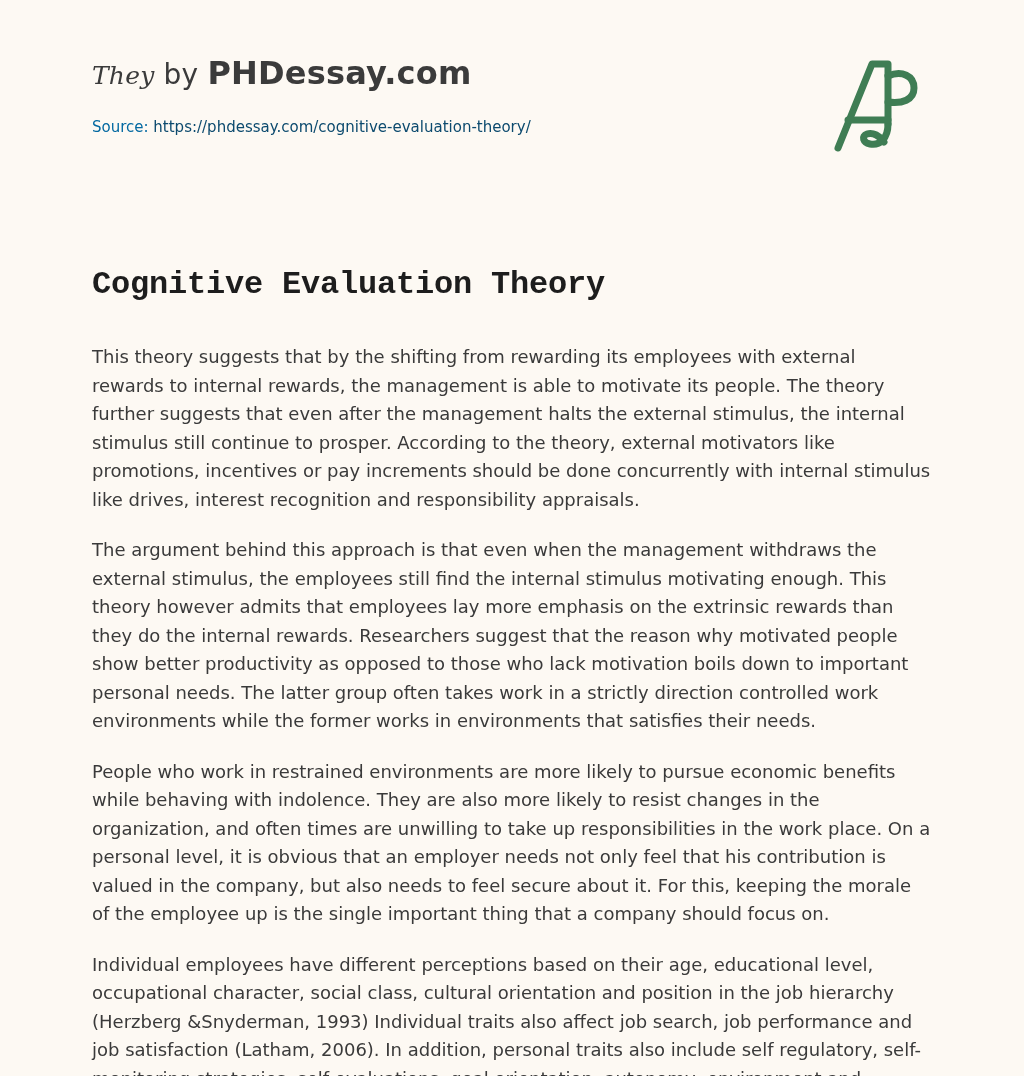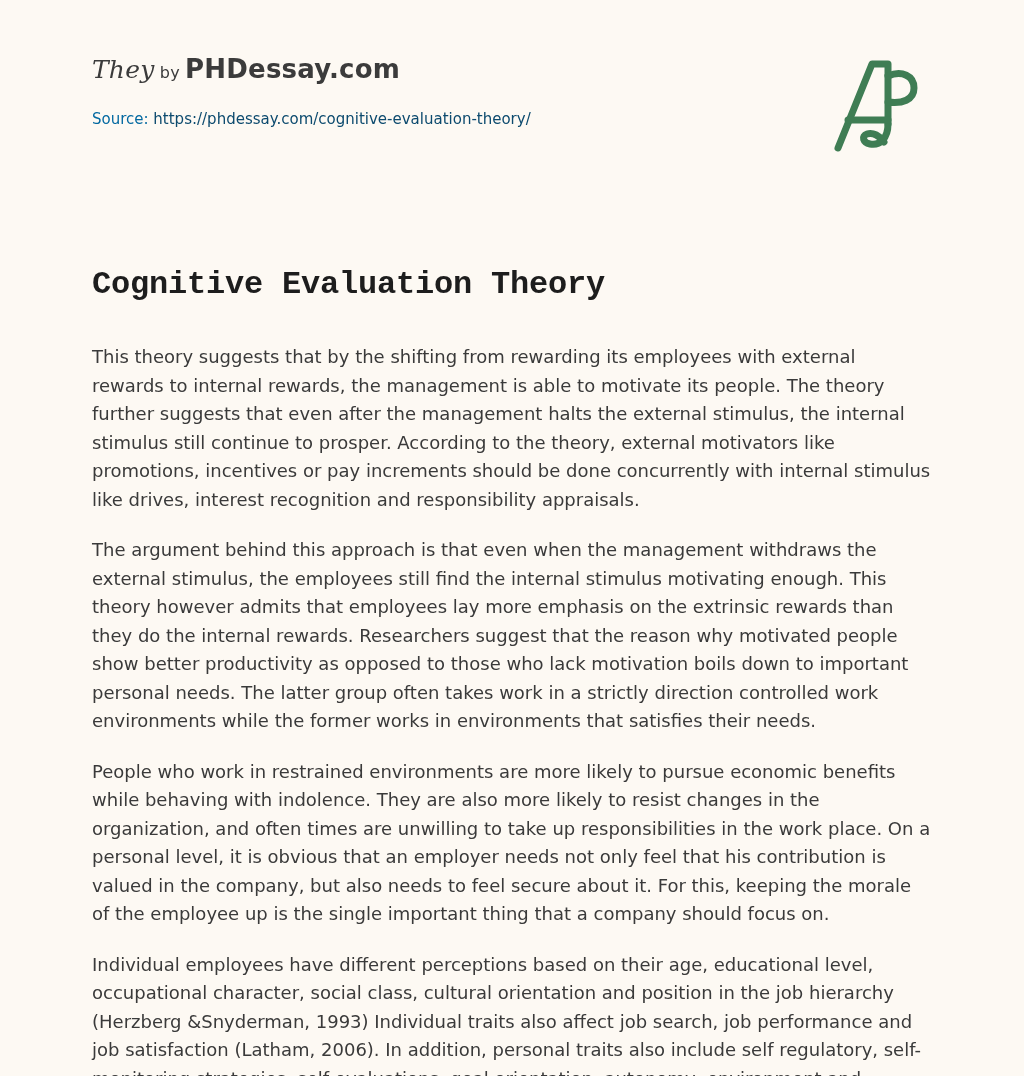--- a/index.html
+++ b/index.html
@@ -32,25 +32,25 @@
     letter-spacing: 0.2px;
     margin: 0 0 26px 0;
     font-weight: 400;
   }
   .brand-line .brand-essay {
     font-style: italic;
     font-family: "DejaVu Serif", serif;
     font-size: 25px;
   }
   .brand-line .brand-by {
-    font-size: 16px;
+    font-size: 28px;
   }
   .brand-line .brand-site {
     font-weight: bold;
-    font-size: 26px;
+    font-size: 32px;
   }
   .source-line {
     font-size: 15px;
     color: #4a4a4a;
     margin: 0;
   }
   .source-label {
     color: #0369a1;
   }
   .source-url {

